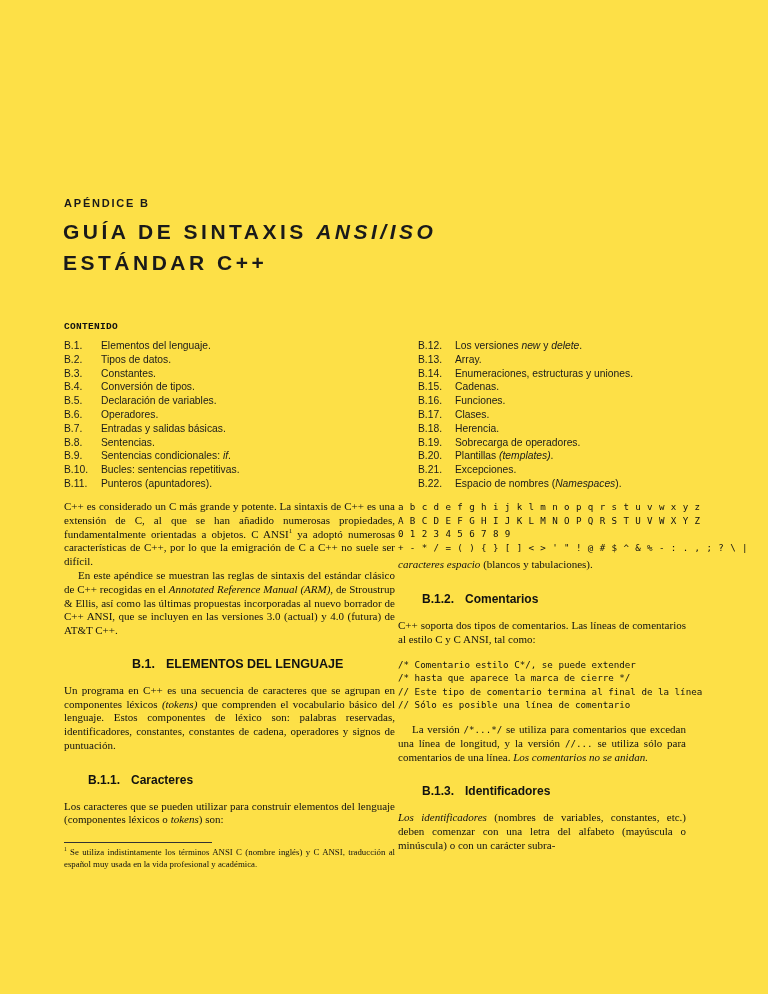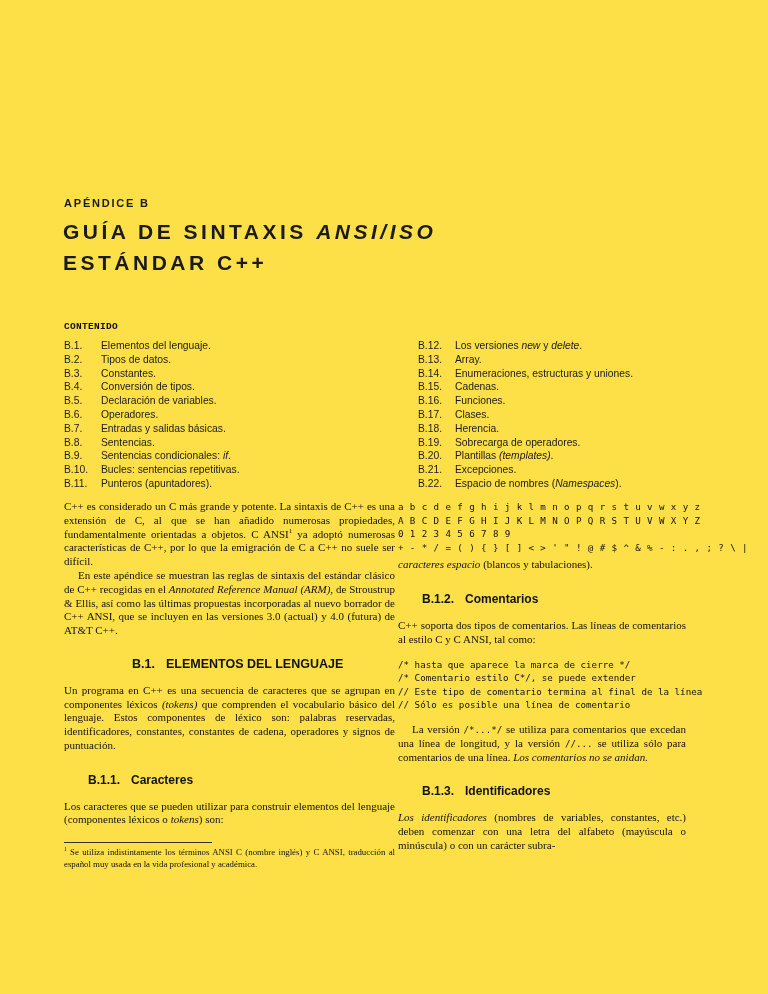--- a/index.html
+++ b/index.html
@@ -188,22 +188,22 @@
       </div>
     <p class="caption"><span class="it">caracteres espacio</span><span> (blancos y tabulaciones).</span></p>
 
     <div class="h-minor">
       <span class="h-num">B.1.2.</span><span>Comentarios</span>
     </div>
 
     <p><span>C++ soporta dos tipos de comentarios. Las líneas de comentarios al estilo C y C ANSI, tal como:</span></p>
 
     <div class="code-block">
+        <div>/* Comentario estilo C*/, se puede extender</div>
         <div>/* hasta que aparece la marca de cierre */</div>
-        <div>/* Comentario estilo C*/, se puede extender</div>
         <div>// Este tipo de comentario termina al final de la línea</div>
         <div>// Sólo es posible una línea de comentario</div>
       </div>
 
     <p class="indent"><span>La versión </span><span class="mono">/*...*/</span><span> se utiliza para comentarios que excedan una línea de longitud, y la versión </span><span class="mono">//...</span><span> se utiliza sólo para comentarios de una línea. </span><span class="it">Los comentarios no se anidan.</span></p>
 
     <div class="h-minor">
       <span class="h-num">B.1.3.</span><span>Identificadores</span>
     </div>
 

